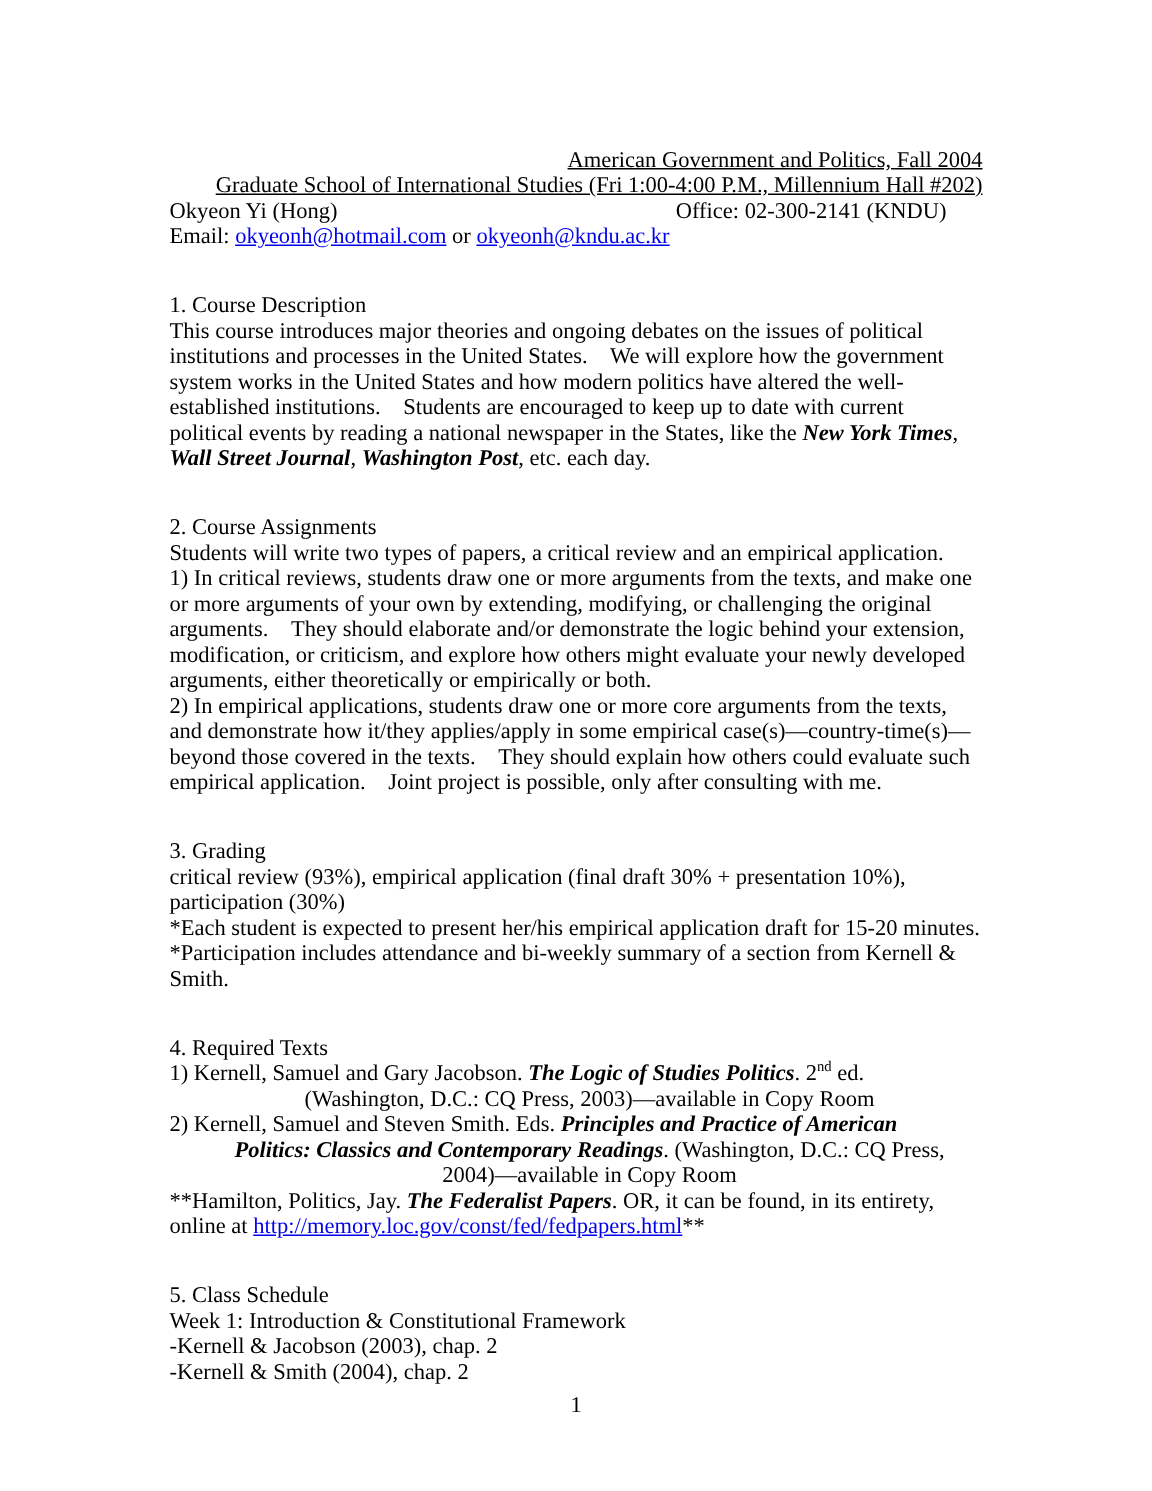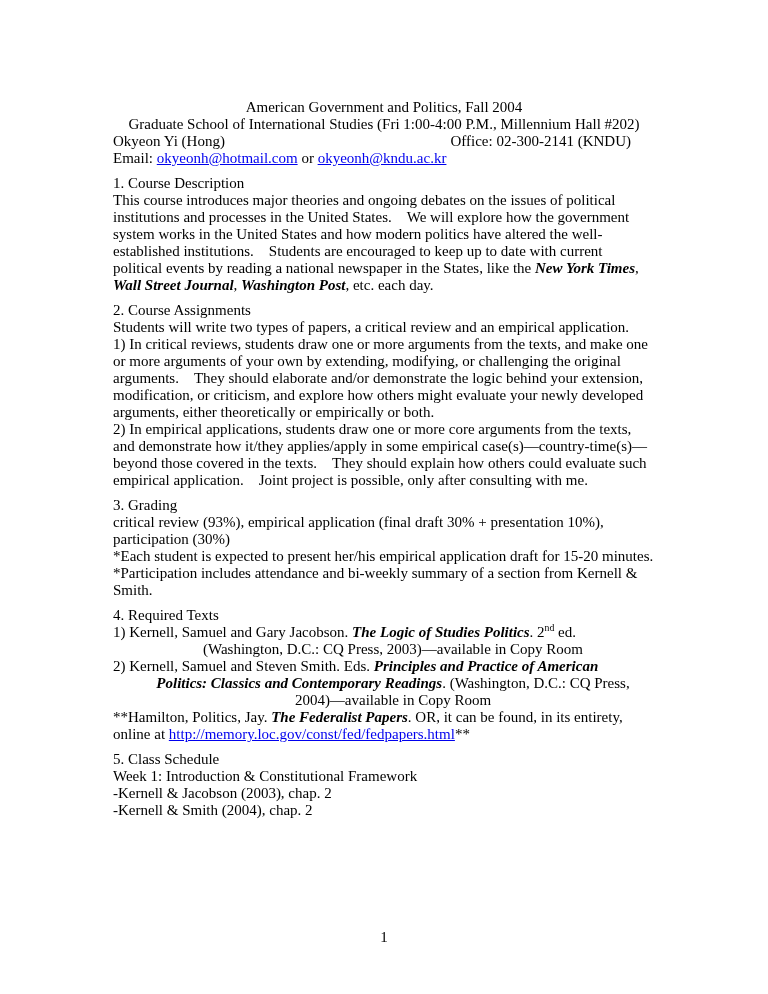--- a/index.html
+++ b/index.html
@@ -12,24 +12,24 @@
     font-size: 15px;
     line-height: 17px;
     color: #000000;
     overflow: hidden;
   }
   .page {
     position: absolute;
     top: 0; left: 0; right: 0; bottom: 0;
     padding: 99px 113px 0 113px;
   }
-  .center { text-align: center; }
+  .center { text-align: right; text-decoration: underline; }
   .row { display: flex; justify-content: space-between; align-items: flex-end; }
   .office { margin-right: 24px; }
-  .section { margin-top: 8px; }
+  .section { margin-top: 29px; }
   .para, .line { white-space: pre-wrap; }
   .italic { font-style: italic; font-weight: bold; }
   a.doc-link {
     color: var(--link-color, #0000EE);
     text-decoration: underline;
     cursor: pointer;
   }
   sup { font-size: 0.65em; vertical-align: super; line-height: 0; }
   .indent { padding-left: 18px; text-align: center; }
   .pageno {

